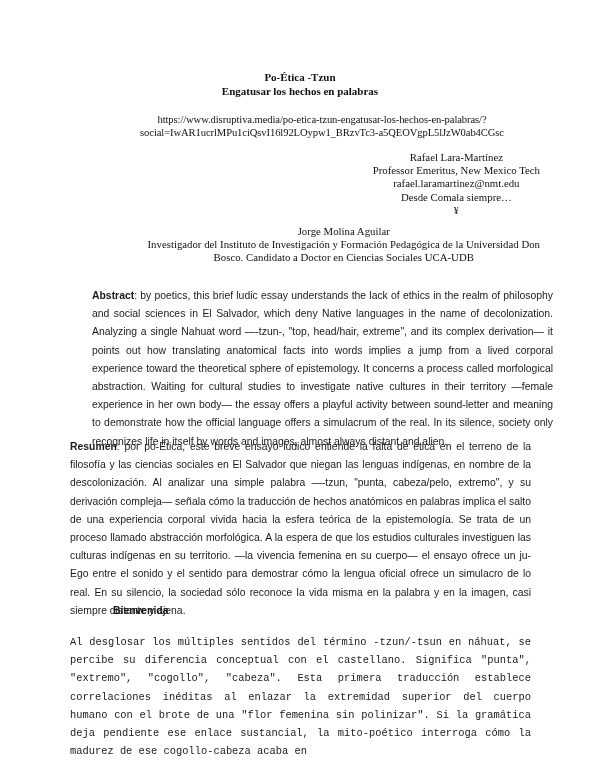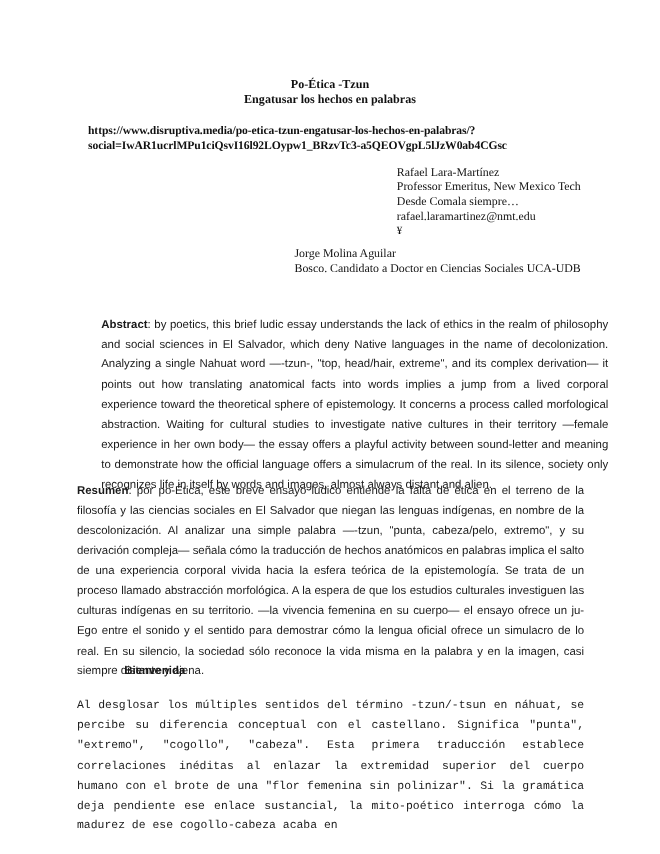--- a/index.html
+++ b/index.html
@@ -33,34 +33,35 @@
       width: 600px;
       text-align: center;
       font-weight: bold;
       font-size: 11px;
       line-height: 13px;
     }
     #title { top: 71px; }
     #subtitle { top: 85px; }
     .url-block {
       position: absolute;
-      left: 80px;
+      left: 92px;
       width: 460px;
-      font-weight: bold;
+      text-align: center;
+      font-weight: normal;
       font-size: 10.6px;
       line-height: 13px;
       letter-spacing: -0.1px;
       top: 113px;
       word-break: break-all;
     }
     .url-line { display: block; white-space: nowrap; }
     .author-block {
       position: absolute;
-      right: 72px;
-      text-align: left;
+      right: 60px;
+      text-align: center;
       font-size: 10.8px;
       line-height: 13.2px;
       white-space: nowrap;
     }
     #author1 { top: 151px; }
     #author2 { top: 225px; }
     .author-line { display: block; }
     .author-mark { font-size: 10px; line-height: 13px; }
     .email-link {
       color: #2a3fbf;
@@ -100,27 +101,28 @@
   <div id="subtitle" class="title-block serif">Engatusar los hechos en palabras</div>
 
   <div class="url-block serif">
     <span class="url-line">https://www.disruptiva.media/po-etica-tzun-engatusar-los-hechos-en-palabras/?</span>
     <span class="url-line">social=IwAR1ucrlMPu1ciQsvI16l92LOypw1_BRzvTc3-a5QEOVgpL5lJzW0ab4CGsc</span>
   </div>
 
   <div id="author1" class="author-block serif">
     <span class="author-line">Rafael Lara-Martínez</span>
     <span class="author-line">Professor Emeritus, New Mexico Tech</span>
+    <span class="author-line">rafael.laramartinez@nmt.edu</span>
     <span class="author-line">Desde Comala siempre…</span>
-    <span class="author-line">rafael.laramartinez@nmt.edu</span>
     <span class="author-line author-mark">¥</span>
   </div>
 
   <div id="author2" class="author-block serif">
     <span class="author-line">Jorge Molina Aguilar</span>
+    <span class="author-line">Investigador del Instituto de Investigación y Formación Pedagógica de la Universidad Don</span>
     <span class="author-line">Bosco. Candidato a Doctor en Ciencias Sociales UCA-UDB</span>
   </div>
 
   <div id="abstract" class="body-block sans">
     <span class="lbl">Abstract</span><span>: by poetics, this brief ludic essay understands the lack of ethics in the realm of philosophy and social sciences in El Salvador, which deny Native languages in the name of decolonization.  Analyzing a single Nahuat word —-tzun-, "top, head/hair, extreme", and its complex derivation— it points out how translating anatomical facts into words implies a jump from a lived corporal experience toward the theoretical sphere of epistemology.  It concerns a process called morfological abstraction.  Waiting for cultural studies to investigate native cultures in their territory —female experience in her own body— the essay offers a playful activity between sound-letter and meaning to demonstrate how the official language offers a simulacrum of the real.  In its silence,  society only recognizes life in itself by words and images, almost always distant and alien.</span>
   </div>
 
   <div id="resumen" class="body-block sans">
     <span class="lbl">Resumen</span><span>: por po-Ética, este breve ensayo lúdico entiende la falta de ética en el terreno de la filosofía y las ciencias sociales en El Salvador que niegan las lenguas indígenas, en nombre de la descolonización.  Al analizar una simple palabra —-tzun, "punta, cabeza/pelo, extremo", y su derivación compleja— señala cómo la traducción de hechos anatómicos en palabras implica el salto de una experiencia corporal vivida hacia la esfera teórica de la epistemología.  Se trata de un proceso llamado abstracción morfológica.  A la espera de que los estudios culturales investiguen las culturas indígenas en su territorio. —la vivencia femenina en su cuerpo— el ensayo ofrece un ju-Ego entre el sonido y el sentido para demostrar cómo la lengua oficial ofrece un simulacro de lo real.  En su silencio, la sociedad sólo reconoce la vida misma en la palabra y en la imagen, casi siempre distante y ajena.</span>
   </div>

